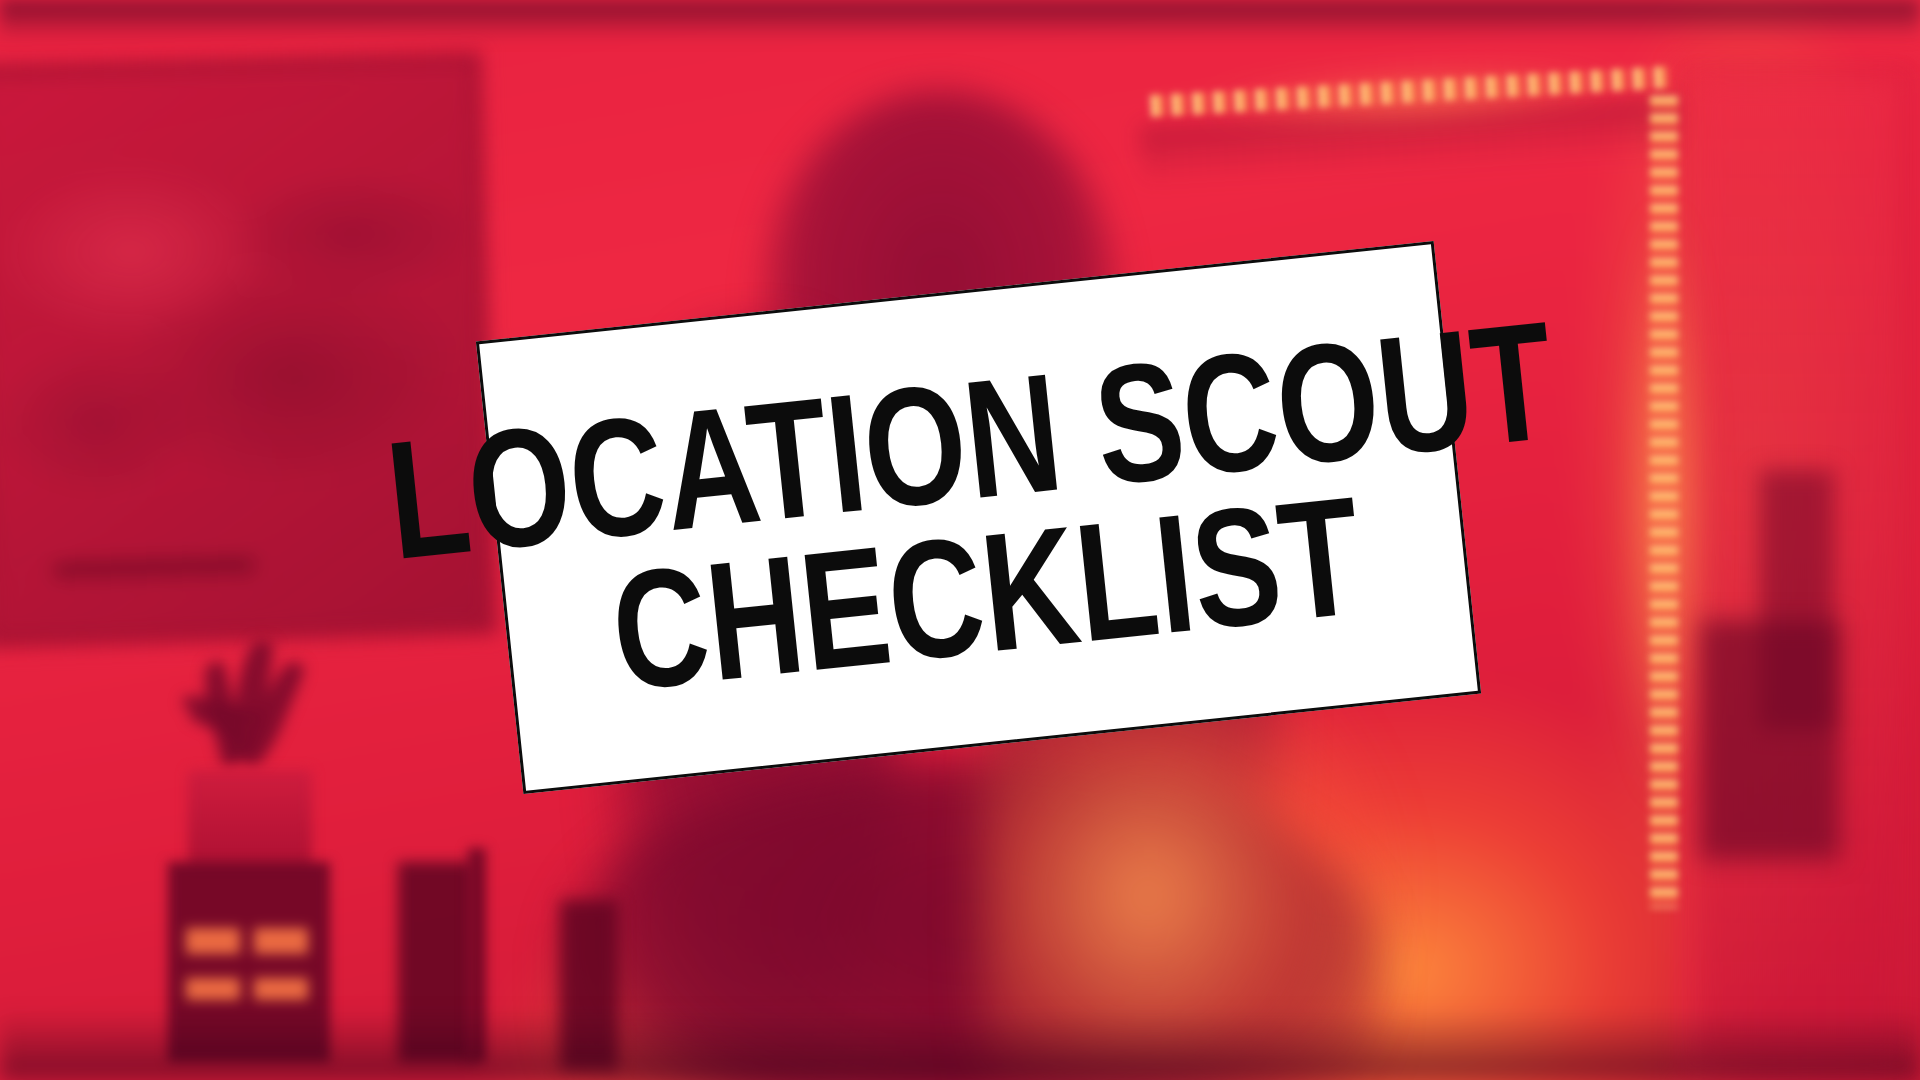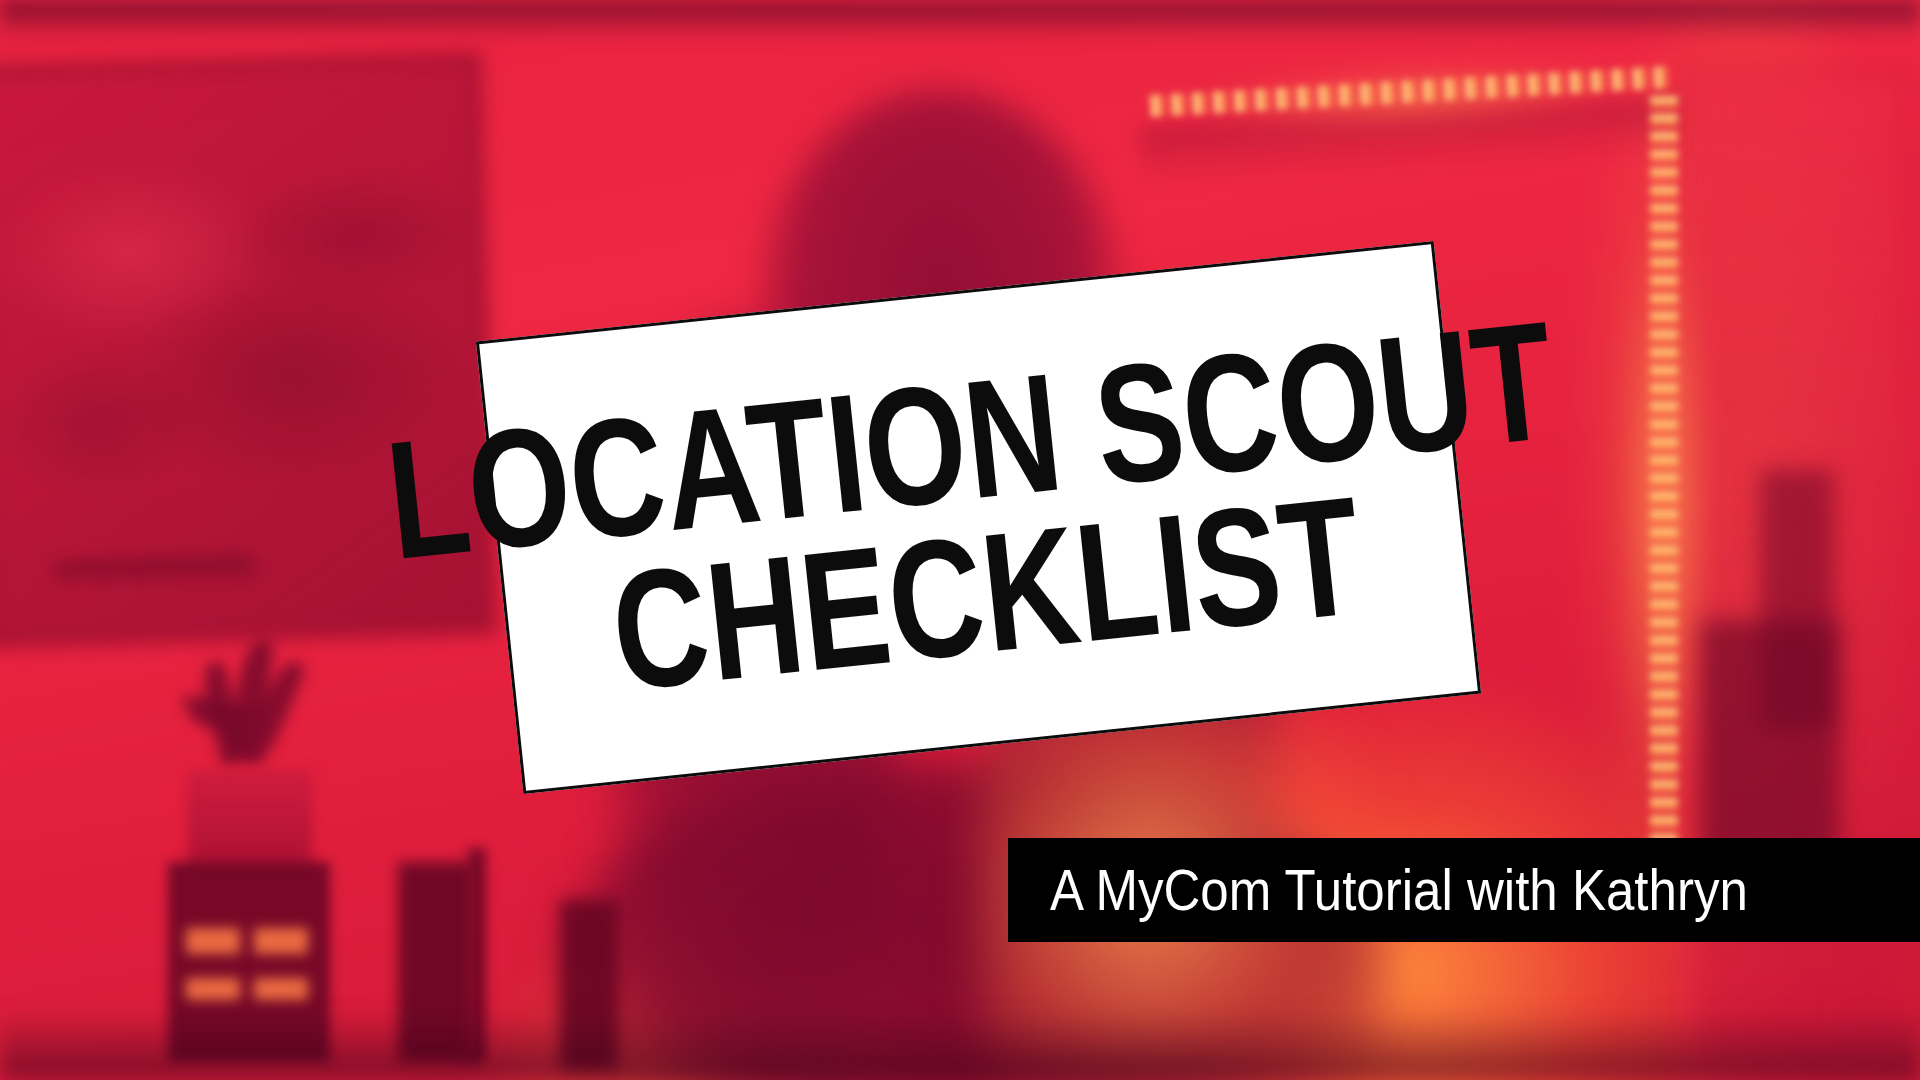--- a/index.html
+++ b/index.html
@@ -448,17 +448,14 @@
     <div class="floor-shade"></div>
   </div>
 
 
   <div class="title-card">
     <div class="title-line title-line-1">LOCATION SCOUT</div>
     <div class="title-line title-line-2">CHECKLIST</div>
   </div>
 
 
-  <div class="byline-bar">
-    <span>A MyCom Tutorial with Kathryn</span>
-  </div>
 
 </div>
 
 </body></html>

